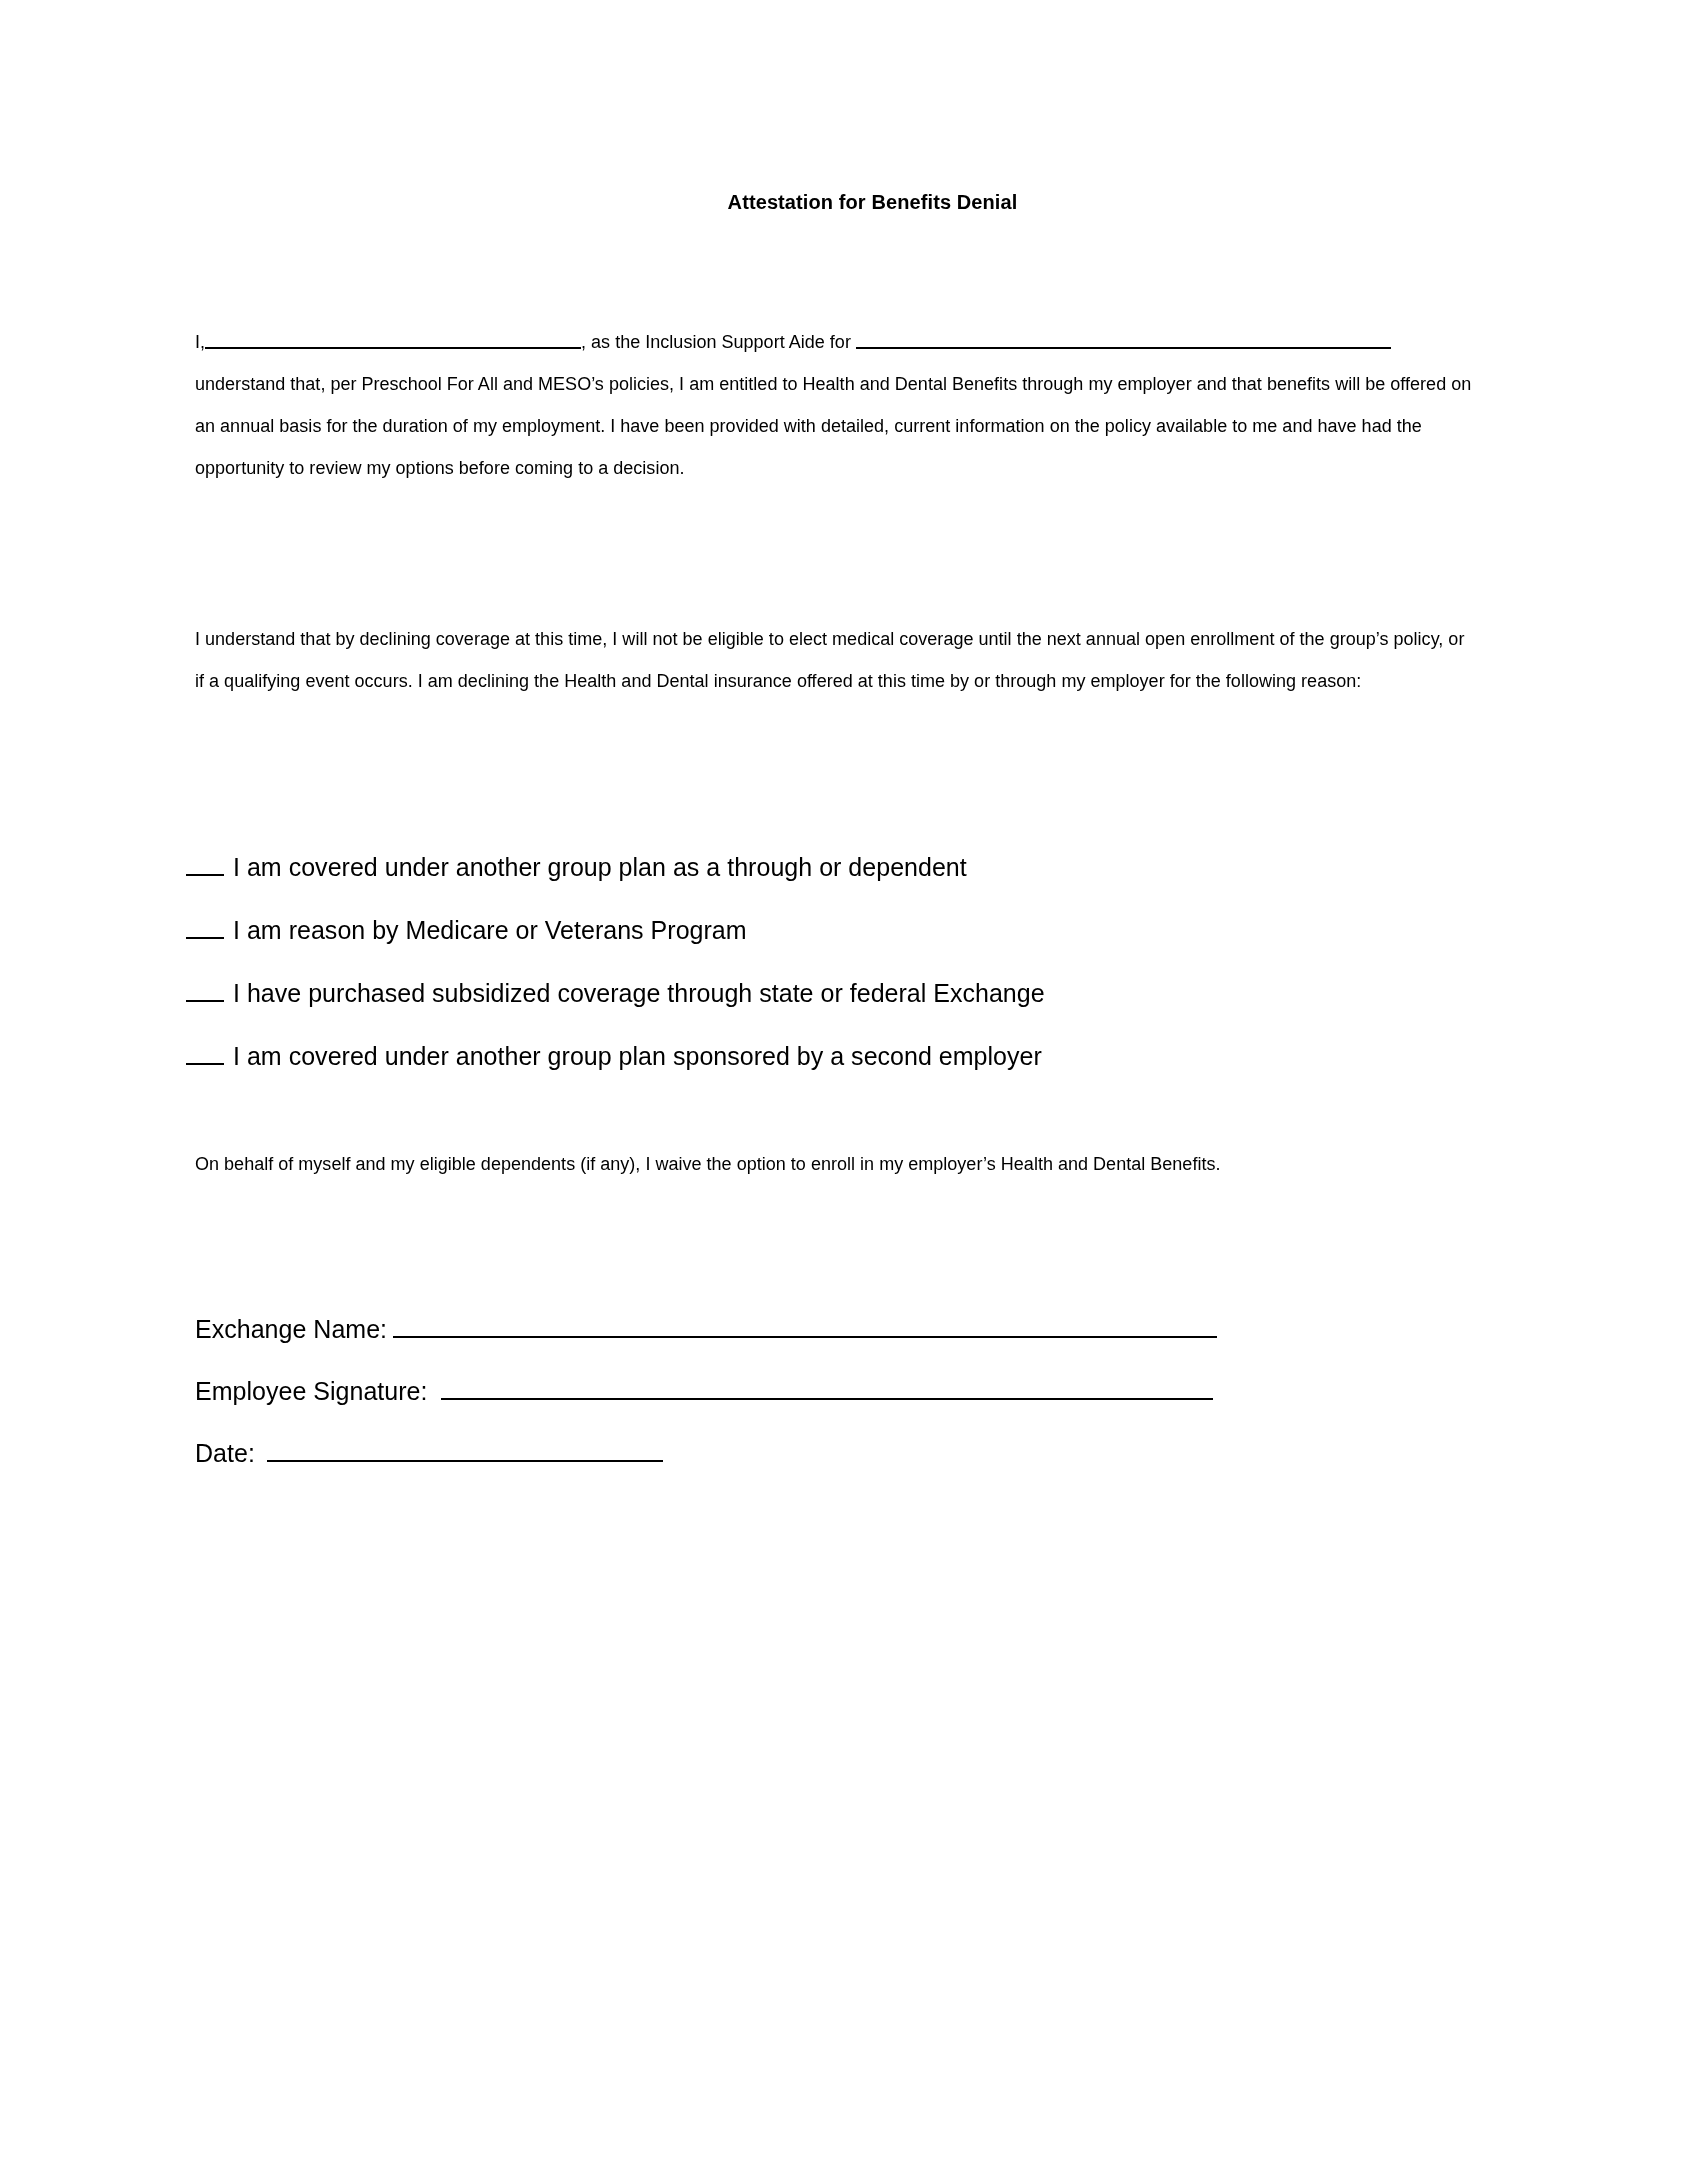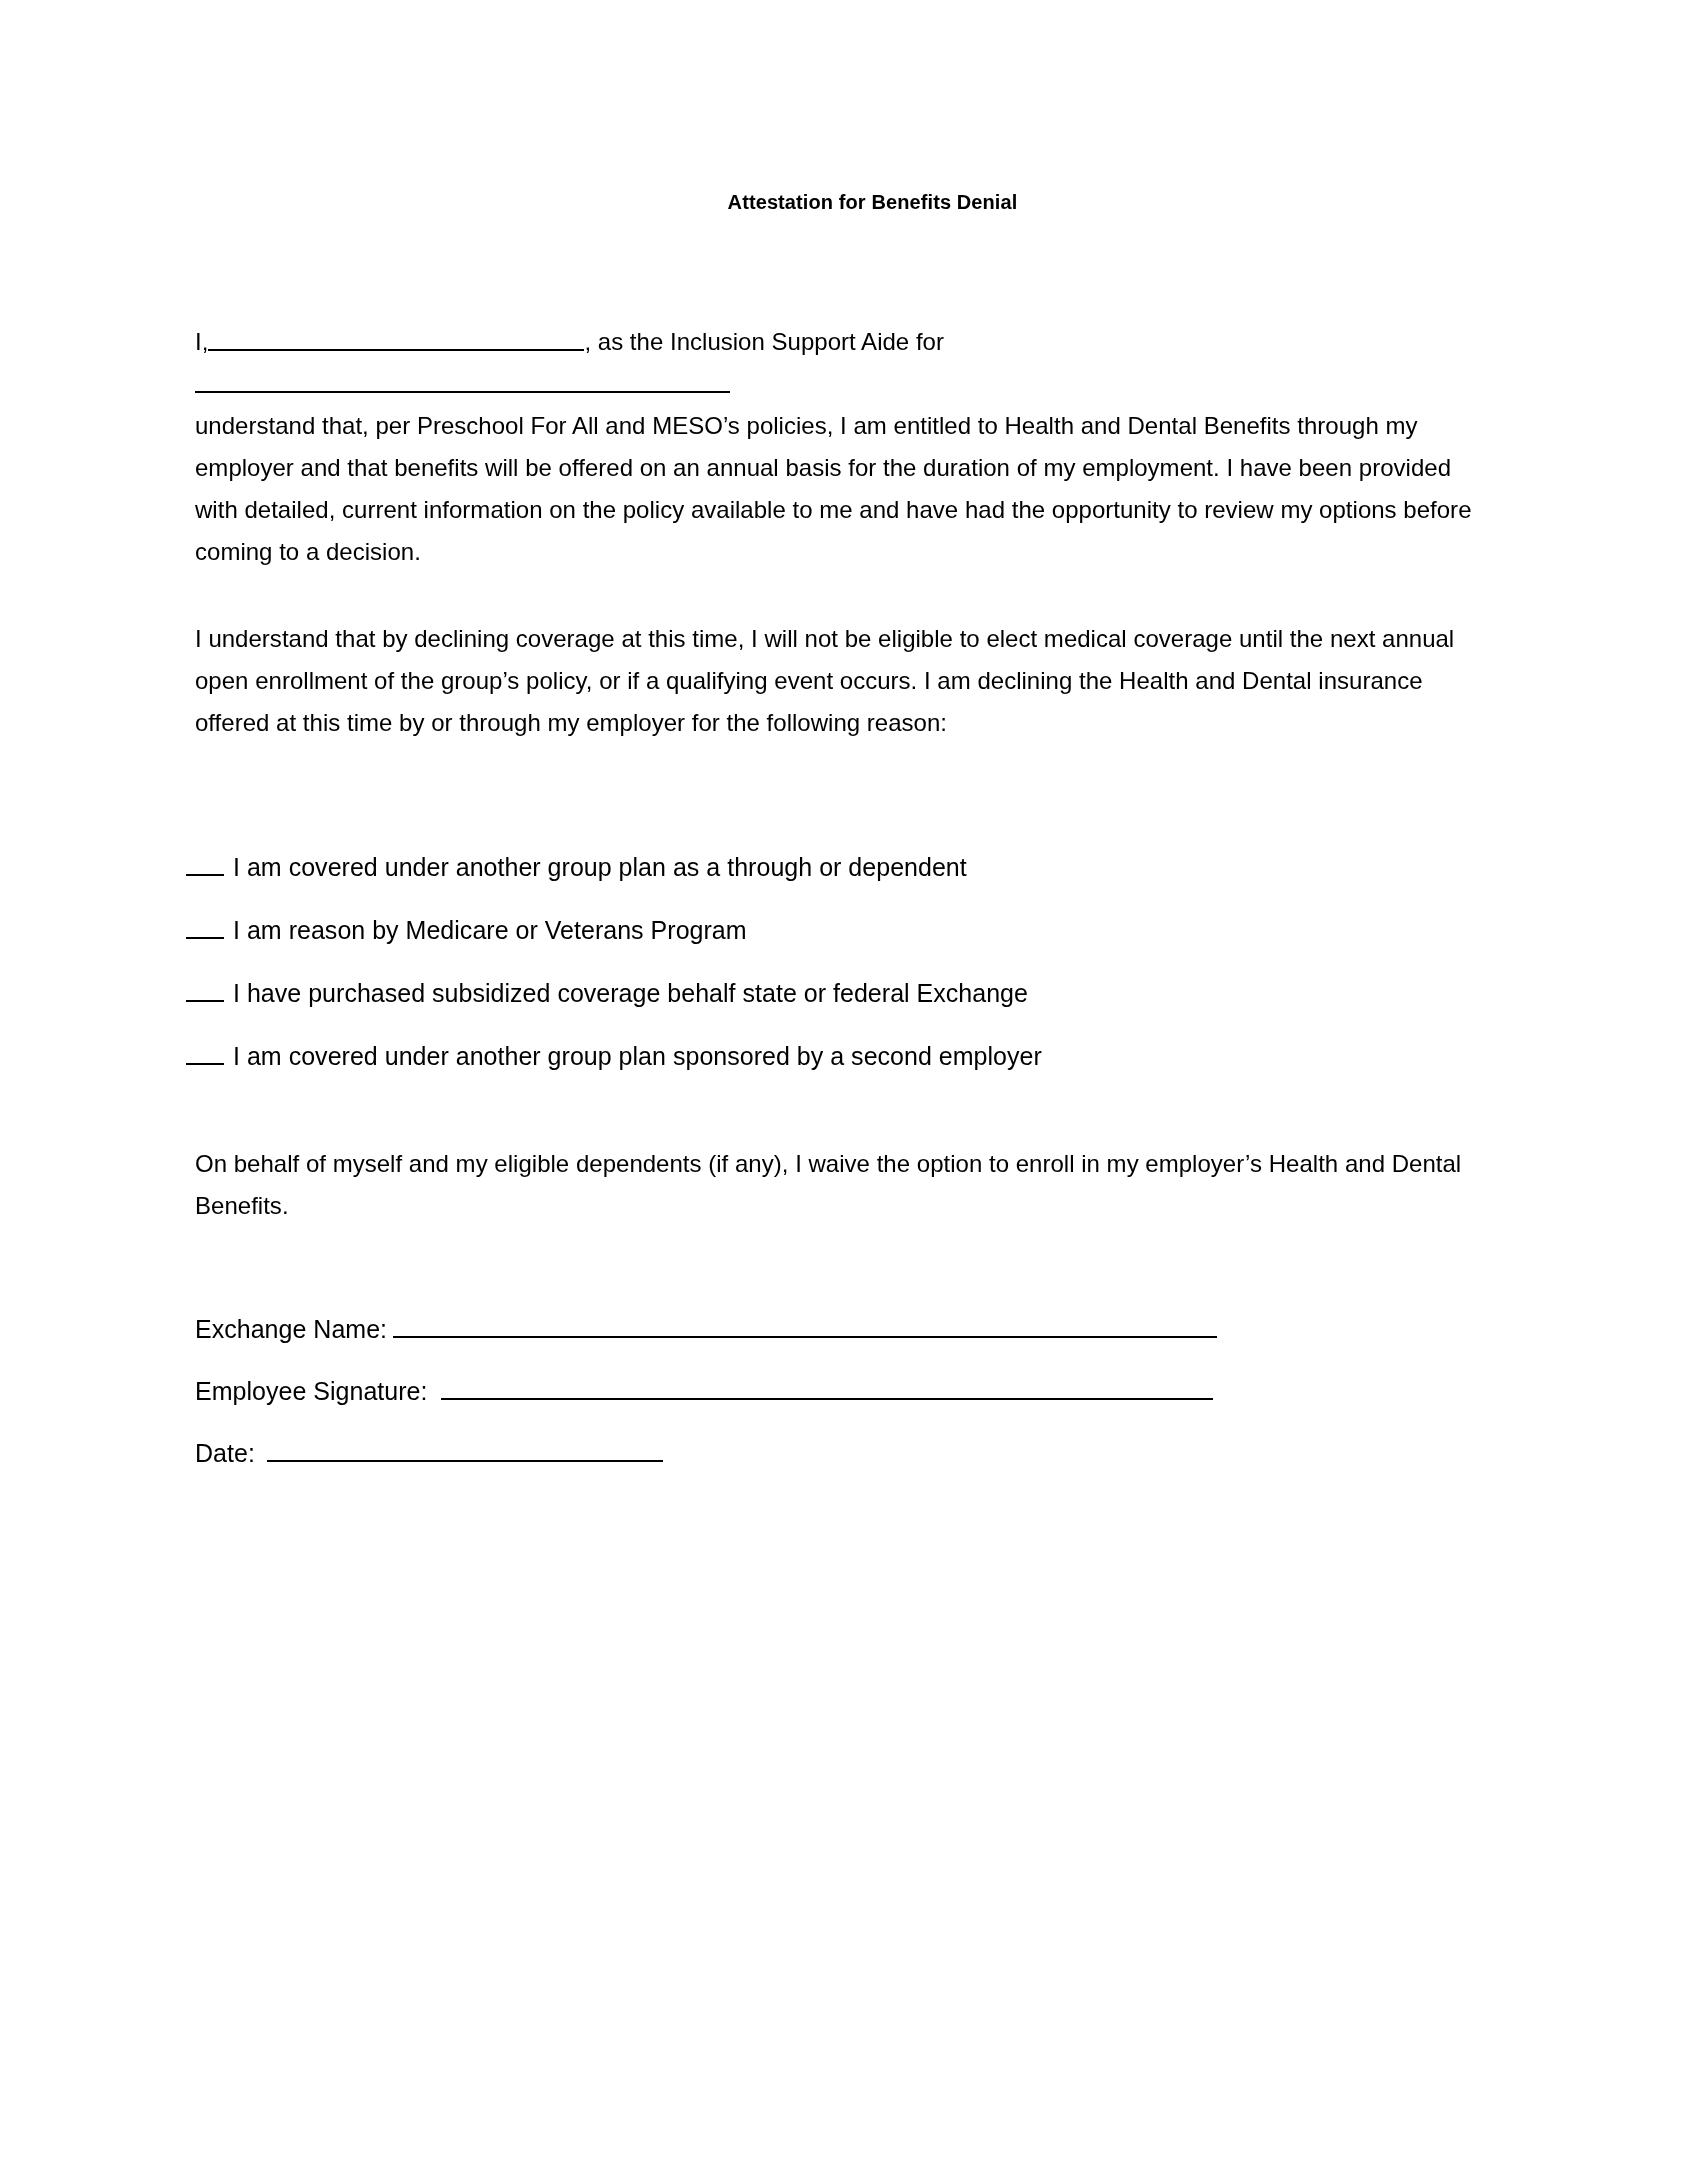--- a/index.html
+++ b/index.html
@@ -34,21 +34,21 @@
     letter-spacing: 0.1px;
     line-height: 1.25;
     padding-left: 31px;
   }
 
   
   .body-block {
     position: absolute;
     left: 195px;
     width: 1282px;
-    font-size: 24px;
+    font-size: 18px;
     line-height: 42px;
     font-weight: 400;
     letter-spacing: 0.02px;
   }
 
   #para-intro  { top: 321px; }
   #para-decline{ top: 618px; }
   #para-waiver { top: 1143px; }
 
   .body-block p {
@@ -143,21 +143,21 @@
     <div class="reason-item">
       <span class="reason-mark"></span>
       <span class="reason-text">I am covered under another group plan as a through or dependent</span>
     </div>
     <div class="reason-item">
       <span class="reason-mark"></span>
       <span class="reason-text">I am reason by Medicare or Veterans Program</span>
     </div>
     <div class="reason-item">
       <span class="reason-mark"></span>
-      <span class="reason-text">I have purchased subsidized coverage behalf state or federal Exchange</span>
+      <span class="reason-text">I have purchased subsidized coverage through state or federal Exchange</span>
     </div>
     <div class="reason-item">
       <span class="reason-mark"></span>
       <span class="reason-text">I am covered under another group plan sponsored by a second employer</span>
     </div>
   </div>
 
   <div class="body-block" id="para-waiver">
     <p>On behalf of myself and my eligible dependents (if any), I waive the option to enroll in my employer’s Health and Dental Benefits.</p>
   </div>

